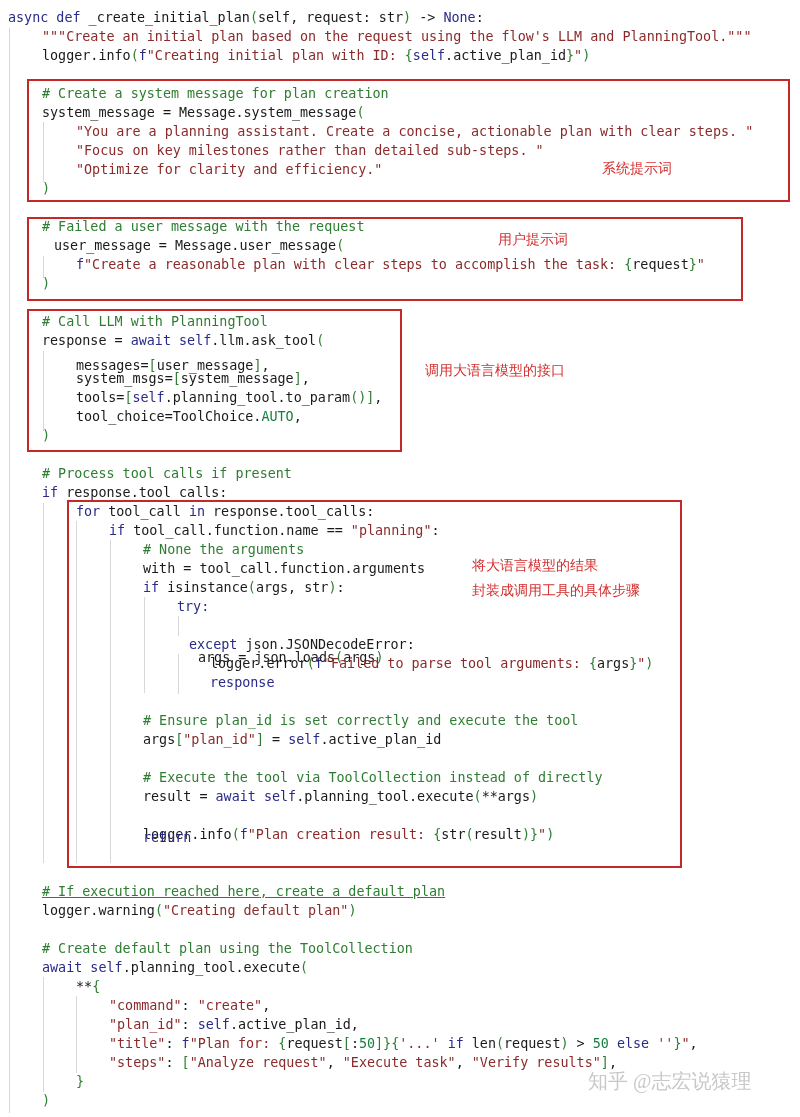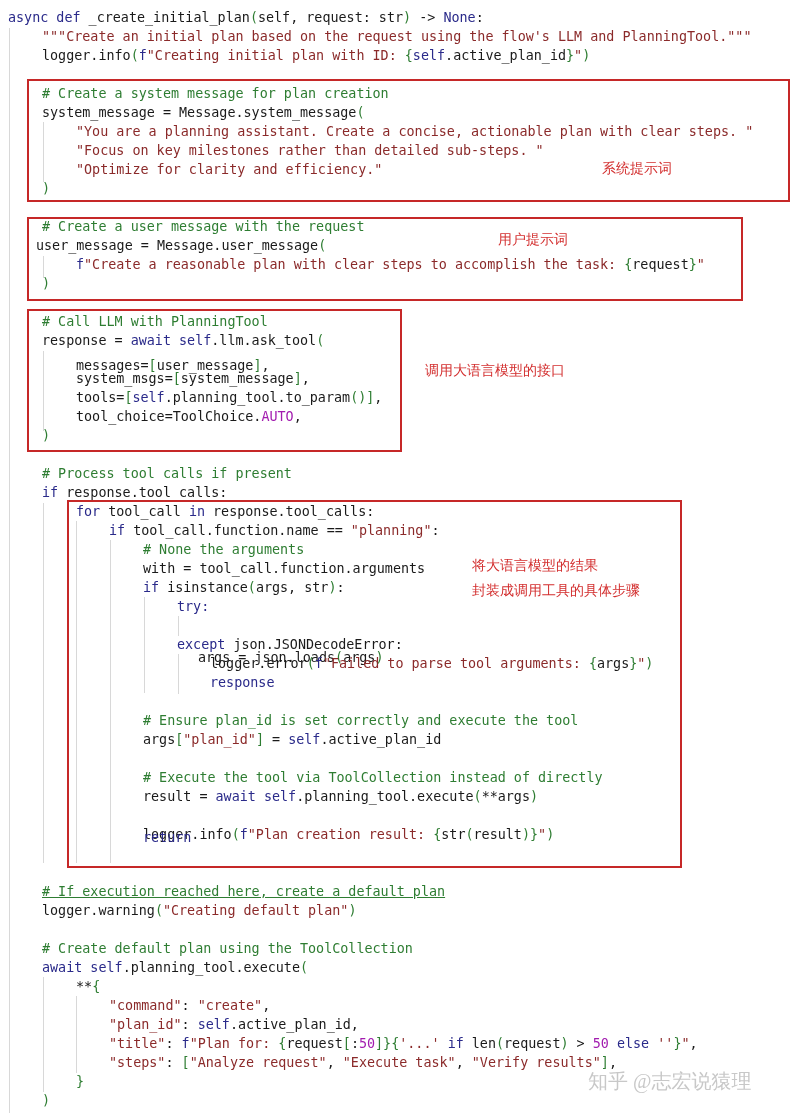--- a/index.html
+++ b/index.html
@@ -4,21 +4,21 @@
 <style>
   html, body { margin:0; padding:0; background:#ffffff; }
   body { width:800px; height:1117px; position:relative; overflow:hidden;
          font-family:"DejaVu Sans Mono", monospace; font-size:13.4px; color:#1a1a1a; }
   .code { position:absolute; left:8px; top:8px; }
   .line { position:absolute; white-space:pre; height:19px; line-height:19px; }
   .kw { color:#2a2a8a; }
   .str { color:#8b2a2a; }
   .cm { color:#2e7d32; }
   .br { color:#2e7d32; }
-  .num { color:#a21caf; }
+  .num { color:#15803d; }
   .guide { position:absolute; width:1px; background:#d8d8d8; }
   .box { position:absolute; border:2px solid #c62828; box-sizing:border-box; }
   .note { position:absolute; color:#d32f2f; font-family:"DejaVu Sans", sans-serif; font-size:14px; white-space:pre; }
   .wm { position:absolute; color:#c8c8c8; font-family:"DejaVu Sans", sans-serif; font-size:20px; white-space:pre; }
 </style>
 </head>
 <body>
 
 <div class="guide" style="left:9px;top:28px;height:1085px;"></div>
 <div class="guide" style="left:43px;top:122px;height:60px;"></div>
@@ -39,43 +39,43 @@
   <div class="line str" style="left:34px;top:19px;">"""Create an initial plan based on the request using the flow's LLM and PlanningTool."""</div>
   <div class="line" style="left:34px;top:38px;">logger.info<span class="br">(</span><span class="kw">f</span><span class="str">"Creating initial plan with ID: </span><span class="br">{</span><span class="kw">self</span>.active_plan_id<span class="br">}</span><span class="str">"</span><span class="br">)</span></div>
 
   <div class="line cm" style="left:34px;top:76px;"># Create a system message for plan creation</div>
   <div class="line" style="left:34px;top:95px;">system_message = Message.system_message<span class="br">(</span></div>
   <div class="line str" style="left:68px;top:114px;">"You are a planning assistant. Create a concise, actionable plan with clear steps. "</div>
   <div class="line str" style="left:68px;top:133px;">"Focus on key milestones rather than detailed sub-steps. "</div>
   <div class="line str" style="left:68px;top:152px;">"Optimize for clarity and efficiency."</div>
   <div class="line br" style="left:34px;top:171px;">)</div>
 
-  <div class="line cm" style="left:34px;top:209px;"># Create a user message with the request</div>
-  <div class="line" style="left:28px;top:228px;">user_message = Message.user_message<span class="br">(</span></div>
+  <div class="line cm" style="left:34px;top:209px;"># Failed a user message with the request</div>
+  <div class="line" style="left:46px;top:228px;">user_message = Message.user_message<span class="br">(</span></div>
   <div class="line" style="left:68px;top:247px;"><span class="kw">f</span><span class="str">"Create a reasonable plan with clear steps to accomplish the task: </span><span class="br">{</span>request<span class="br">}</span><span class="str">"</span></div>
   <div class="line br" style="left:34px;top:266px;">)</div>
 
   <div class="line cm" style="left:34px;top:304px;"># Call LLM with PlanningTool</div>
   <div class="line" style="left:34px;top:323px;">response = <span class="kw">await self</span>.llm.ask_tool<span class="br">(</span></div>
   <div class="line" style="left:68px;top:342px;margin-top:6px;">messages=<span class="br">[</span>user_message<span class="br">]</span>,</div>
   <div class="line" style="left:68px;top:361px;">system_msgs=<span class="br">[</span>system_message<span class="br">]</span>,</div>
   <div class="line" style="left:68px;top:380px;">tools=<span class="br">[</span><span class="kw">self</span>.planning_tool.to_param<span class="br">()]</span>,</div>
   <div class="line" style="left:68px;top:399px;">tool_choice=ToolChoice.<span class="num">AUTO</span>,</div>
   <div class="line br" style="left:34px;top:418px;">)</div>
 
   <div class="line cm" style="left:34px;top:456px;"># Process tool calls if present</div>
   <div class="line" style="left:34px;top:475px;"><span class="kw">if</span> response.tool_calls:</div>
   <div class="line" style="left:68px;top:494px;"><span class="kw">for</span> tool_call <span class="kw">in</span> response.tool_calls:</div>
   <div class="line" style="left:101px;top:513px;"><span class="kw">if</span> tool_call.function.name == <span class="str">"planning"</span>:</div>
   <div class="line cm" style="left:135px;top:532px;"># None the arguments</div>
   <div class="line" style="left:135px;top:551px;">with = tool_call.function.arguments</div>
   <div class="line" style="left:135px;top:570px;"><span class="kw">if</span> isinstance<span class="br">(</span>args, str<span class="br">)</span>:</div>
   <div class="line kw" style="left:169px;top:589px;">try:</div>
   <div class="line" style="left:190px;top:608px;margin-top:32px;">args = json.loads<span class="br">(</span>args<span class="br">)</span></div>
-  <div class="line" style="left:169px;top:627px;"><span class="kw">except</span> json.JSONDecodeError:</div>
+  <div class="line" style="left:181px;top:627px;"><span class="kw">except</span> json.JSONDecodeError:</div>
   <div class="line" style="left:202px;top:646px;">logger.error<span class="br">(</span><span class="kw">f</span><span class="str">"Failed to parse tool arguments: </span><span class="br">{</span>args<span class="br">}</span><span class="str">"</span><span class="br">)</span></div>
   <div class="line kw" style="left:202px;top:665px;">response</div>
 
   <div class="line cm" style="left:135px;top:703px;"># Ensure plan_id is set correctly and execute the tool</div>
   <div class="line" style="left:135px;top:722px;">args<span class="br">[</span><span class="str">"plan_id"</span><span class="br">]</span> = <span class="kw">self</span>.active_plan_id</div>
   <div class="line cm" style="left:135px;top:760px;"># Execute the tool via ToolCollection instead of directly</div>
   <div class="line" style="left:135px;top:779px;">result = <span class="kw">await self</span>.planning_tool.execute<span class="br">(</span>**args<span class="br">)</span></div>
   <div class="line" style="left:135px;top:817px;">logger.info<span class="br">(</span><span class="kw">f</span><span class="str">"Plan creation result: </span><span class="br">{</span>str<span class="br">(</span>result<span class="br">)}</span><span class="str">"</span><span class="br">)</span></div>
   <div class="line kw" style="left:135px;top:820px;">return</div>
 

